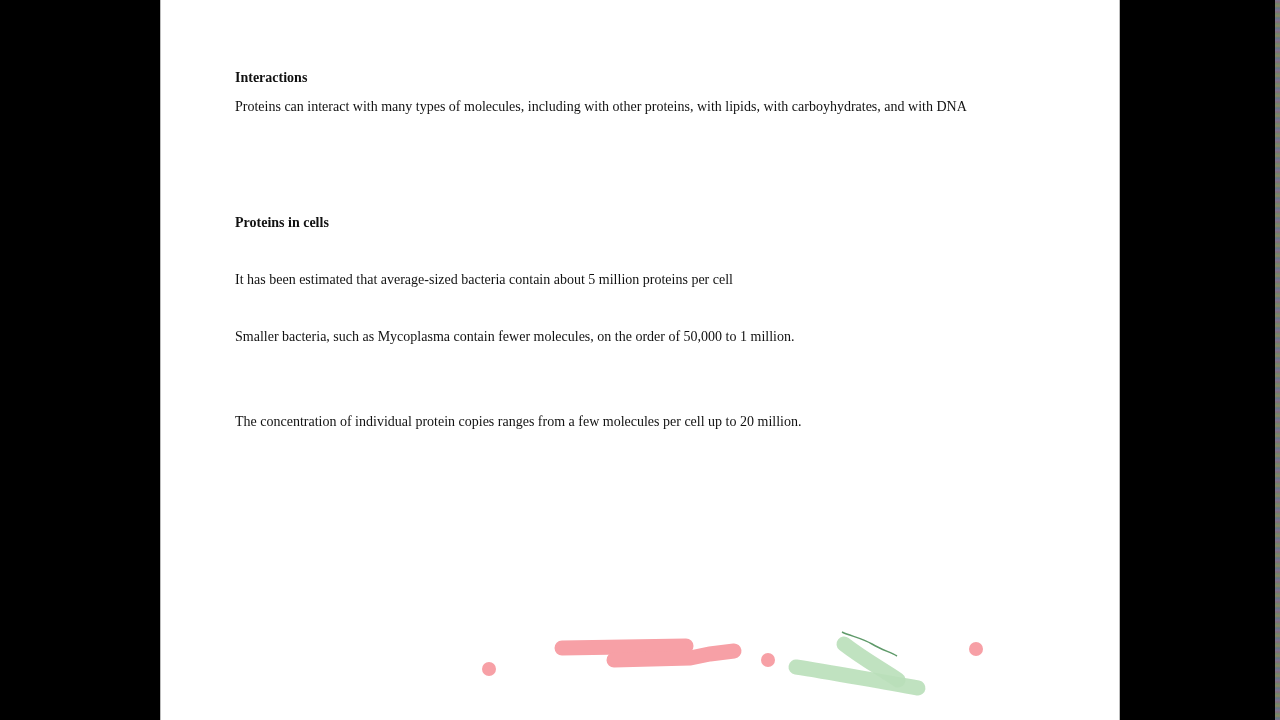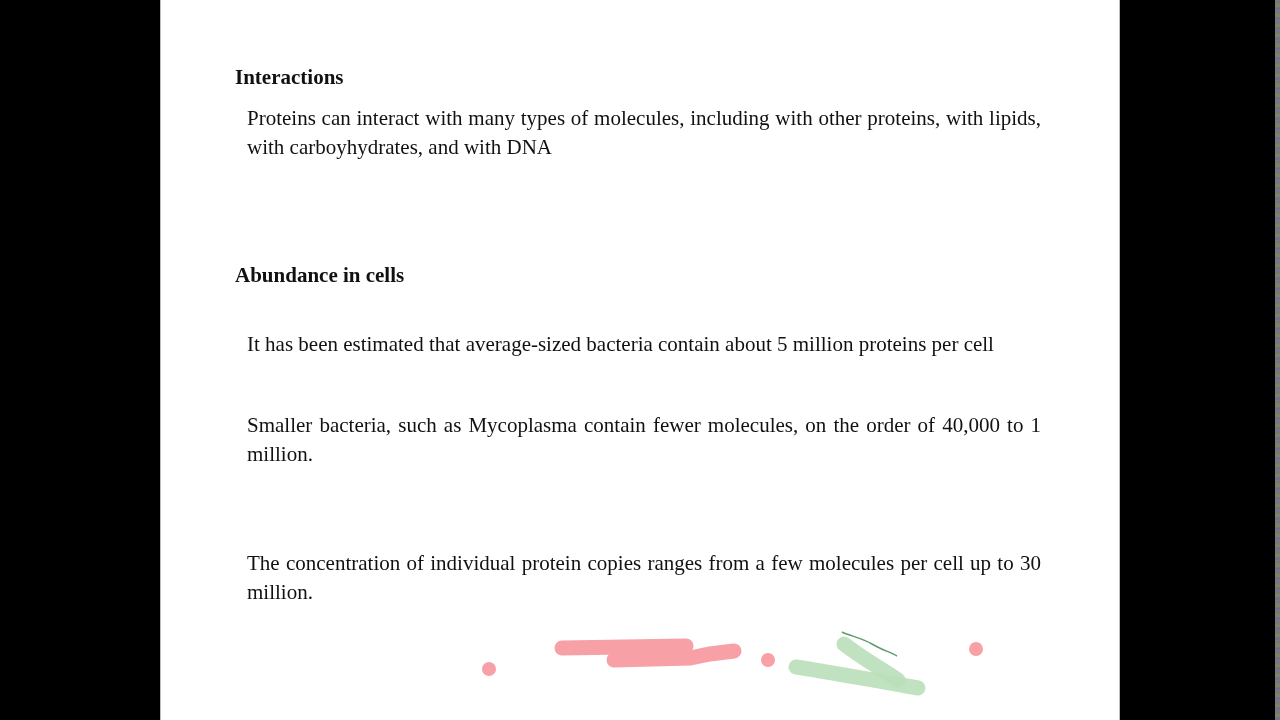--- a/index.html
+++ b/index.html
@@ -26,30 +26,30 @@
       border-left: 1px solid #bdbdbd;
       border-right: 1px solid #bdbdbd;
       box-sizing: border-box;
     }
     .content {
       position: absolute;
       left: 74px;
       top: 63px;
       width: 818px;
       font-family: "Liberation Serif", "DejaVu Serif", serif;
-      font-size: 21px;
+      font-size: 14px;
       line-height: 29px;
       color: #111111;
     }
     .heading {
       font-weight: bold;
       margin: 0;
     }
     .para {
-      margin: 12px;
+      margin: 0;
       text-align: justify;
       text-align-last: left;
     }
     .gap-large { height: 87px; }
     .gap { height: 28px; }
     .noise-strip {
       position: absolute;
       left: 1275px;
       top: 0;
       width: 5px;
@@ -71,28 +71,28 @@
 <body>
 
 <div class="stage">
   <div class="page">
     <div class="content">
       <p class="heading">Interactions</p>
       <p class="para">Proteins can interact with many types of molecules, including with other proteins, with lipids, with carboyhydrates, and with DNA</p>
 
       <div class="gap-large"></div>
 
-      <p class="heading">Abundance in cells</p>
+      <p class="heading">Proteins in cells</p>
       <div class="gap"></div>
       <p class="para">It has been estimated that average-sized bacteria contain about 5 million proteins per cell</p>
       <div class="gap"></div>
-      <p class="para">Smaller bacteria, such as Mycoplasma contain fewer molecules, on the order of 40,000 to 1 million.</p>
+      <p class="para">Smaller bacteria, such as Mycoplasma contain fewer molecules, on the order of 50,000 to 1 million.</p>
       <div class="gap"></div>
       <div class="gap"></div>
-      <p class="para">The concentration of individual protein copies ranges from a few molecules per cell up to 30 million.</p>
+      <p class="para">The concentration of individual protein copies ranges from a few molecules per cell up to 20 million.</p>
     </div>
   </div>
 
   <svg class="annotations" width="1280" height="720" viewBox="0 0 1280 720">
 
     <circle cx="489" cy="669" r="7" fill="#f7a0a6"></circle>
     <circle cx="768" cy="660" r="7" fill="#f7a0a6"></circle>
     <circle cx="976" cy="649" r="7" fill="#f7a0a6"></circle>
 
     <path d="M562 648 L686 646" stroke="#f7a0a6" stroke-width="15" stroke-linecap="round" fill="none"></path>

